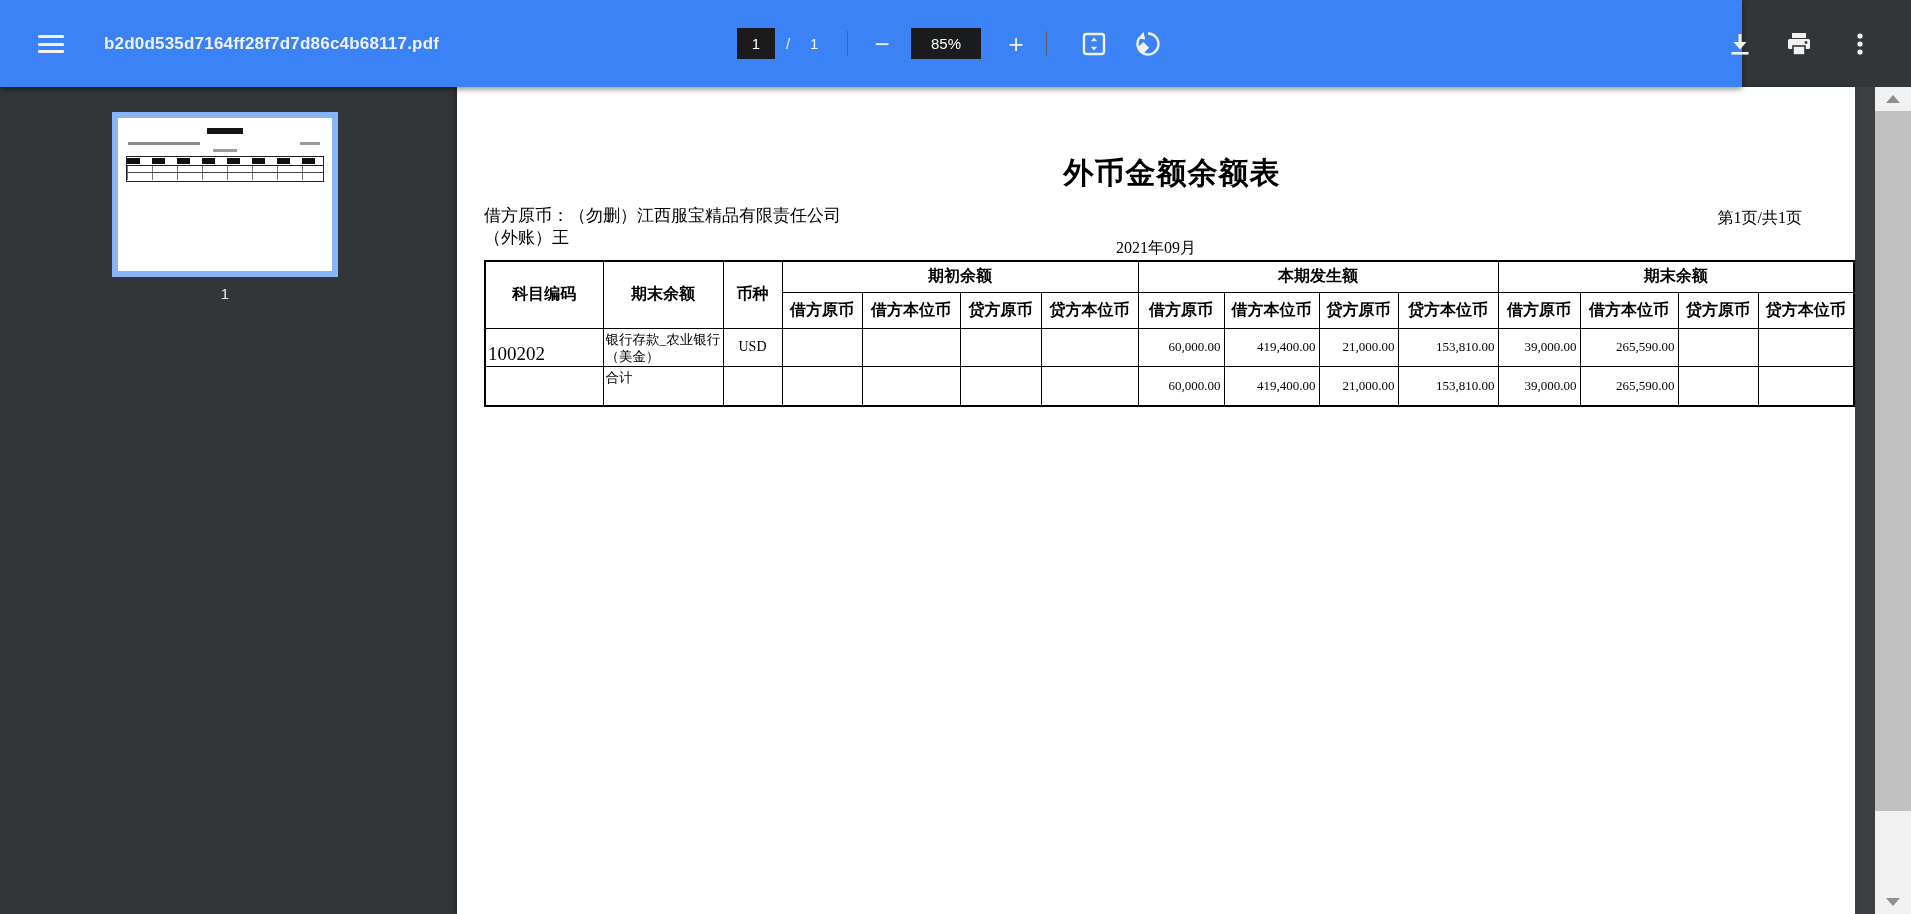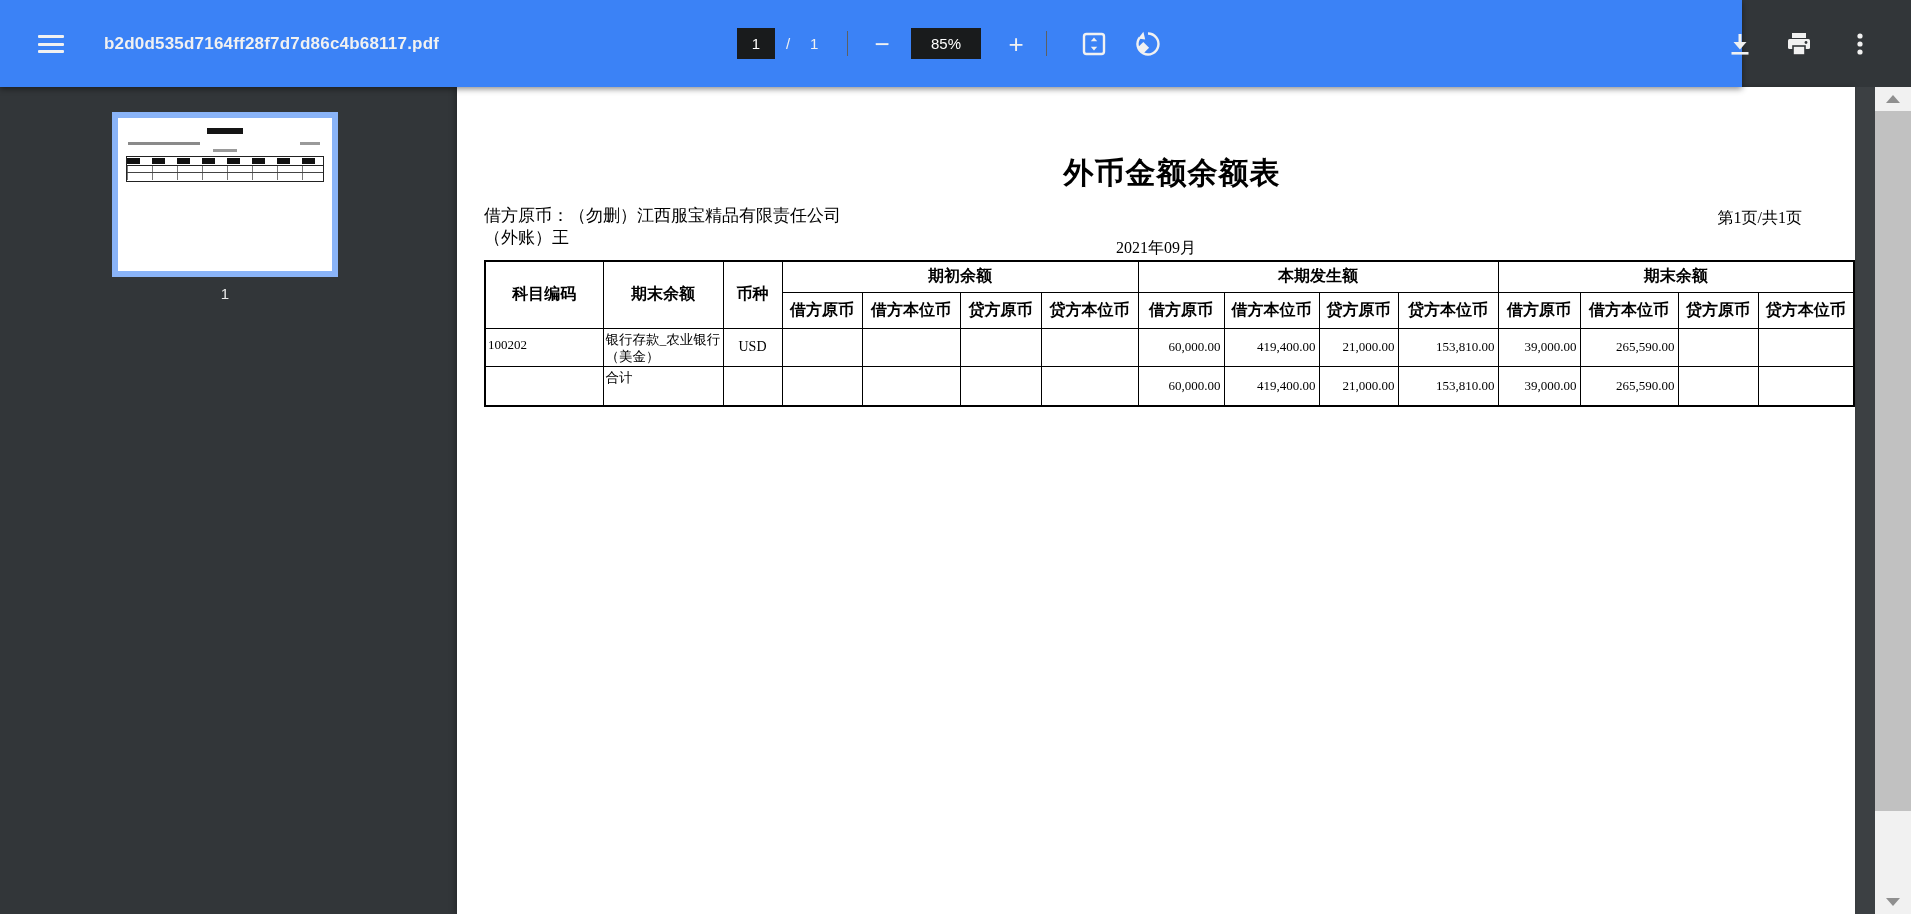--- a/index.html
+++ b/index.html
@@ -73,21 +73,21 @@
     font-family:"Liberation Serif","DejaVu Serif", serif; }
   .fx-table th, .fx-table td { border:1px solid #000; overflow:hidden; }
   .fx-table { border:2px solid #000; }
   .fx-table th { font-family:"Liberation Sans", sans-serif; font-weight:bold;
     font-size:16px; text-align:center; }
   .row-group th { height:31px; }
   .row-sub th { height:36px; }
   .row-data td { height:38px; }
   .row-total td { height:40px; }
   td.num { text-align:right; font-size:13px; padding-right:3px; vertical-align:middle; }
-  td.code { vertical-align:top; text-align:left; font-size:13px; padding:8px 0 0 2px; }
+  td.code { vertical-align:top; text-align:left; font-size:19px; padding:14px 0 0 2px; }
   td.name { vertical-align:top; text-align:left; font-size:13.5px; line-height:17px; padding:2px 1px 0 2px; }
   td.cur  { text-align:center; vertical-align:middle; font-size:14px; }
 
   
   .scrollbar { position:absolute; left:1875px; top:87px; width:36px; height:827px; background:#f1f1f1; }
   .sb-arrow { position:absolute; left:0; width:36px; height:24px; display:flex;
     align-items:center; justify-content:center; cursor:pointer; background:#f1f1f1; border:none; }
   .sb-up { top:0; } .sb-down { bottom:0; }
   .tri-up { width:0; height:0; border-left:7px solid transparent; border-right:7px solid transparent;
     border-bottom:8px solid #8f8f8f; }

